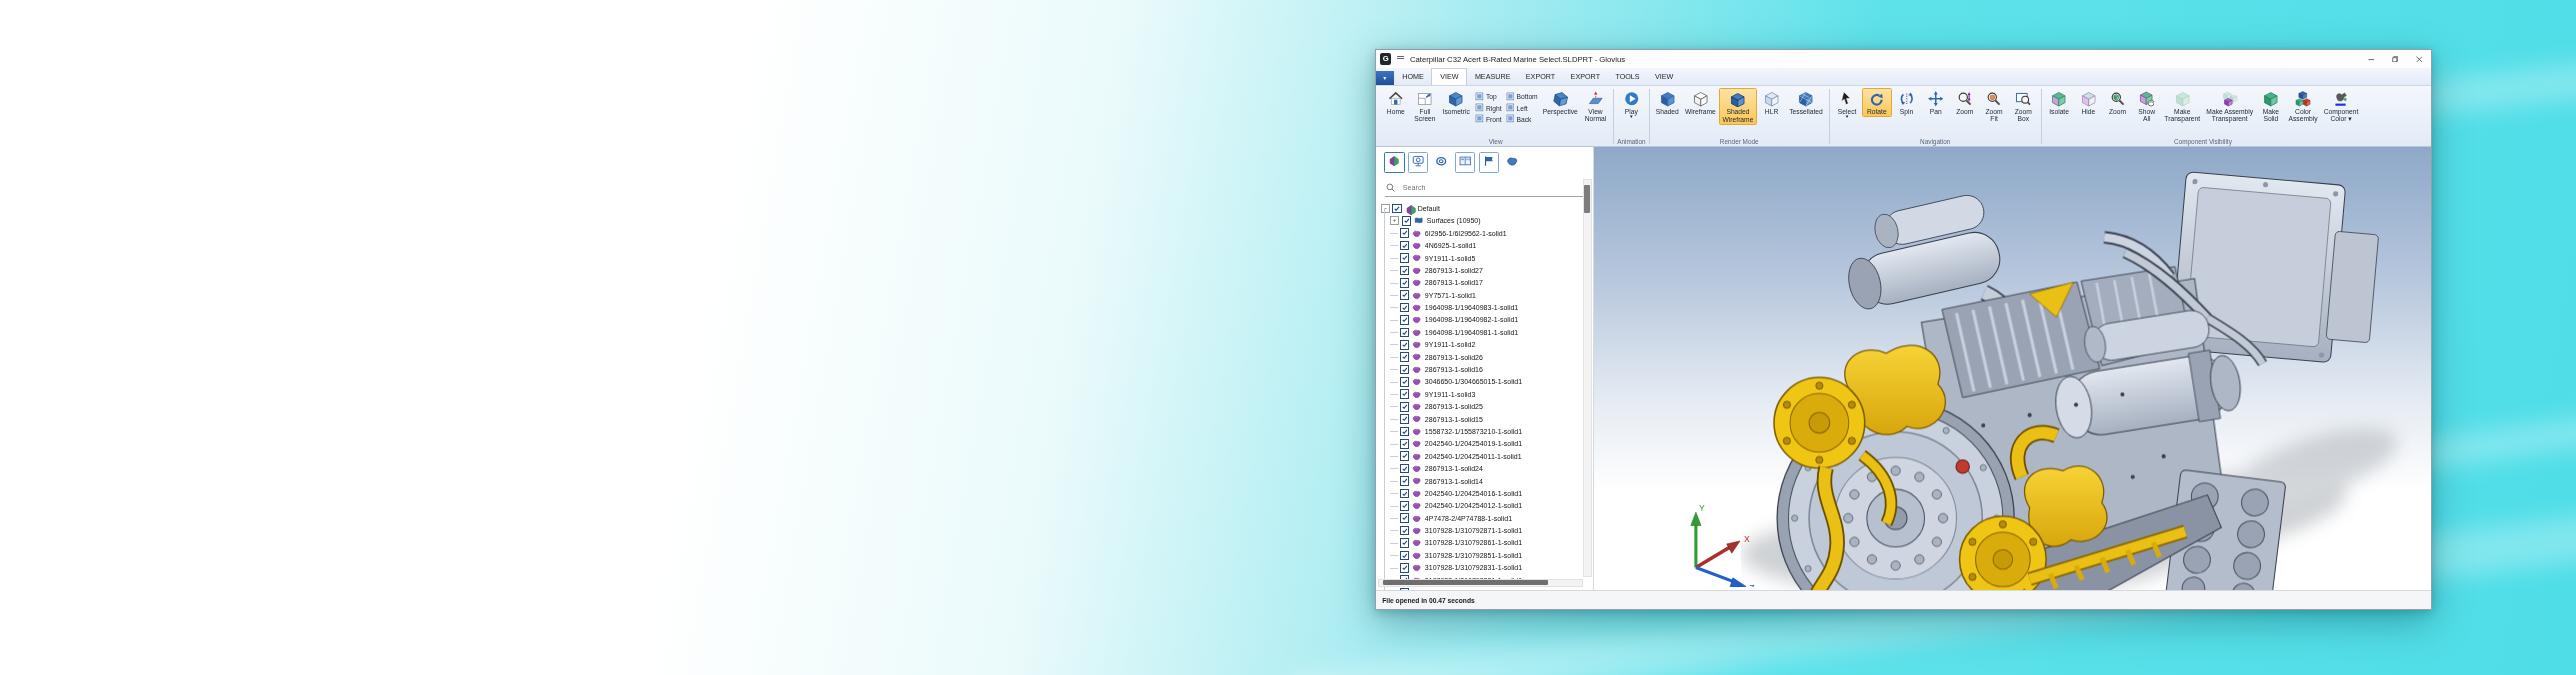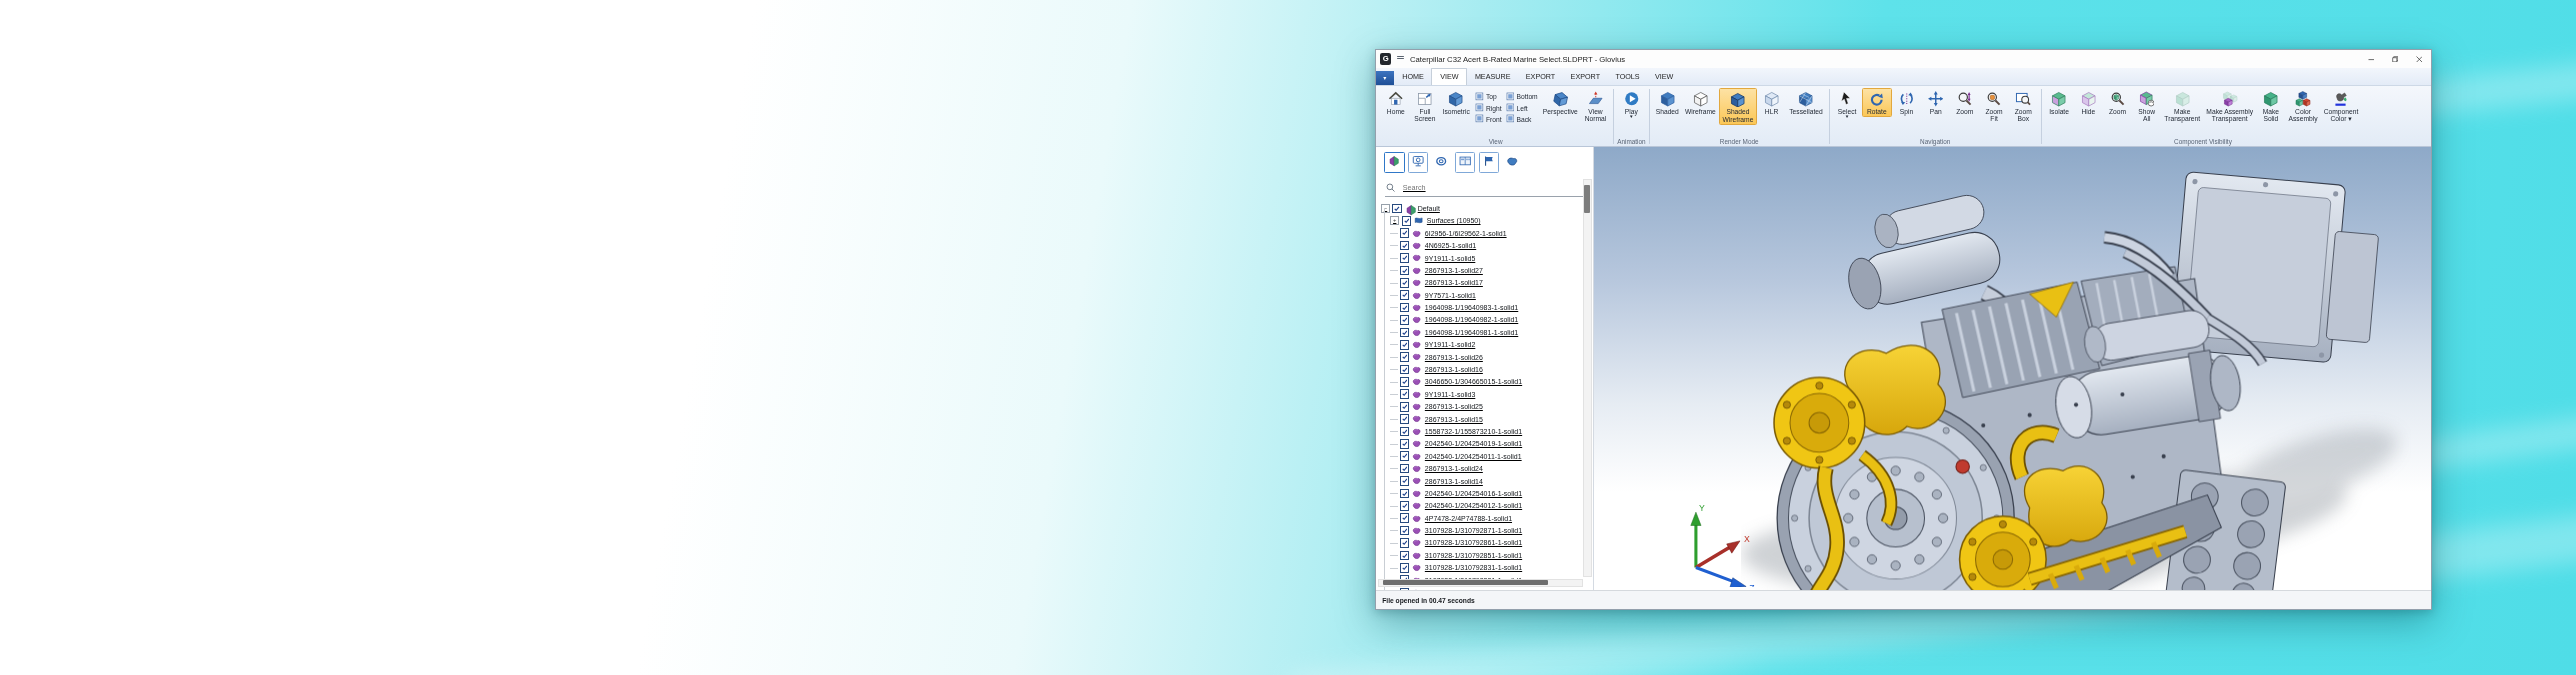--- a/index.html
+++ b/index.html
@@ -37,21 +37,21 @@
   .rglabel{text-align:center;font-size:6.4px;color:#5a6576;padding:0.5px 0 1.5px;white-space:nowrap;}
   .rdivider{width:0.5px;background:#c5d0df;margin:2.1px 0;}
   .bigbtn{display:flex;flex-direction:column;align-items:center;padding:2.1px 3.1px 1px;border-radius:1.5px;min-width:23px;}
   .bigbtn .bicon{width:17.5px;height:17.5px;display:flex;align-items:center;justify-content:center;}
   .bigbtn .blabel{font-size:6.7px;line-height:7.7px;color:#1d2430;text-align:center;white-space:nowrap;}
   .bigbtn.hl{background:linear-gradient(#fde2a4,#fbc757);border:0.5px solid #e2a83e;padding:1.5px 2.6px 0.5px;}
   .drop{font-size:4.6px;color:#1d2430;line-height:4.6px;}
   .smallgrid{display:grid;grid-template-columns:auto auto;grid-auto-rows:11.3px;column-gap:4.1px;padding:3.1px 2.1px;}
   .smallbtn{display:flex;align-items:center;gap:2.1px;font-size:6.7px;color:#1d2430;white-space:nowrap;}
   
-  .main{flex:1;display:flex;min-height:0;text-decoration:underline;}
+  .main{flex:1;display:flex;min-height:0;}
   .sidepanel{width:217px;flex:0 0 auto;background:#fff;border-right:0.5px solid #d4dae2;position:relative;display:flex;flex-direction:column;}
   .ptabs{display:flex;gap:3.1px;padding:5.2px 0 4.1px 8.2px;}
   .ptab{width:18.5px;height:18.5px;border:0.5px solid transparent;border-radius:1.5px;display:flex;align-items:center;justify-content:center;}
   .ptab.sel{border:1px solid #2f77c8;}
   .ptab.framed{border:0.5px solid #7fa8d8;}
   .searchbox{margin:2.1px 9.3px 3.1px 9.3px;border-bottom:0.5px solid #9aa2ac;display:flex;align-items:center;gap:5.2px;padding:3.1px 1px;}
   .searchbox input{border:none;outline:none;font-size:7.2px;color:#444;width:155px;font-family:"Liberation Sans",sans-serif;background:transparent;}
   .tree{position:relative;flex:1;overflow:hidden;padding-top:2.1px;}
   .trow{height:12.4px;display:flex;align-items:center;font-size:7px;color:#101418;white-space:nowrap;}
   .texp{width:6.7px;height:6.7px;border:0.5px solid #97a0aa;background:#fff;color:#444;font-size:5.7px;line-height:5.7px;

